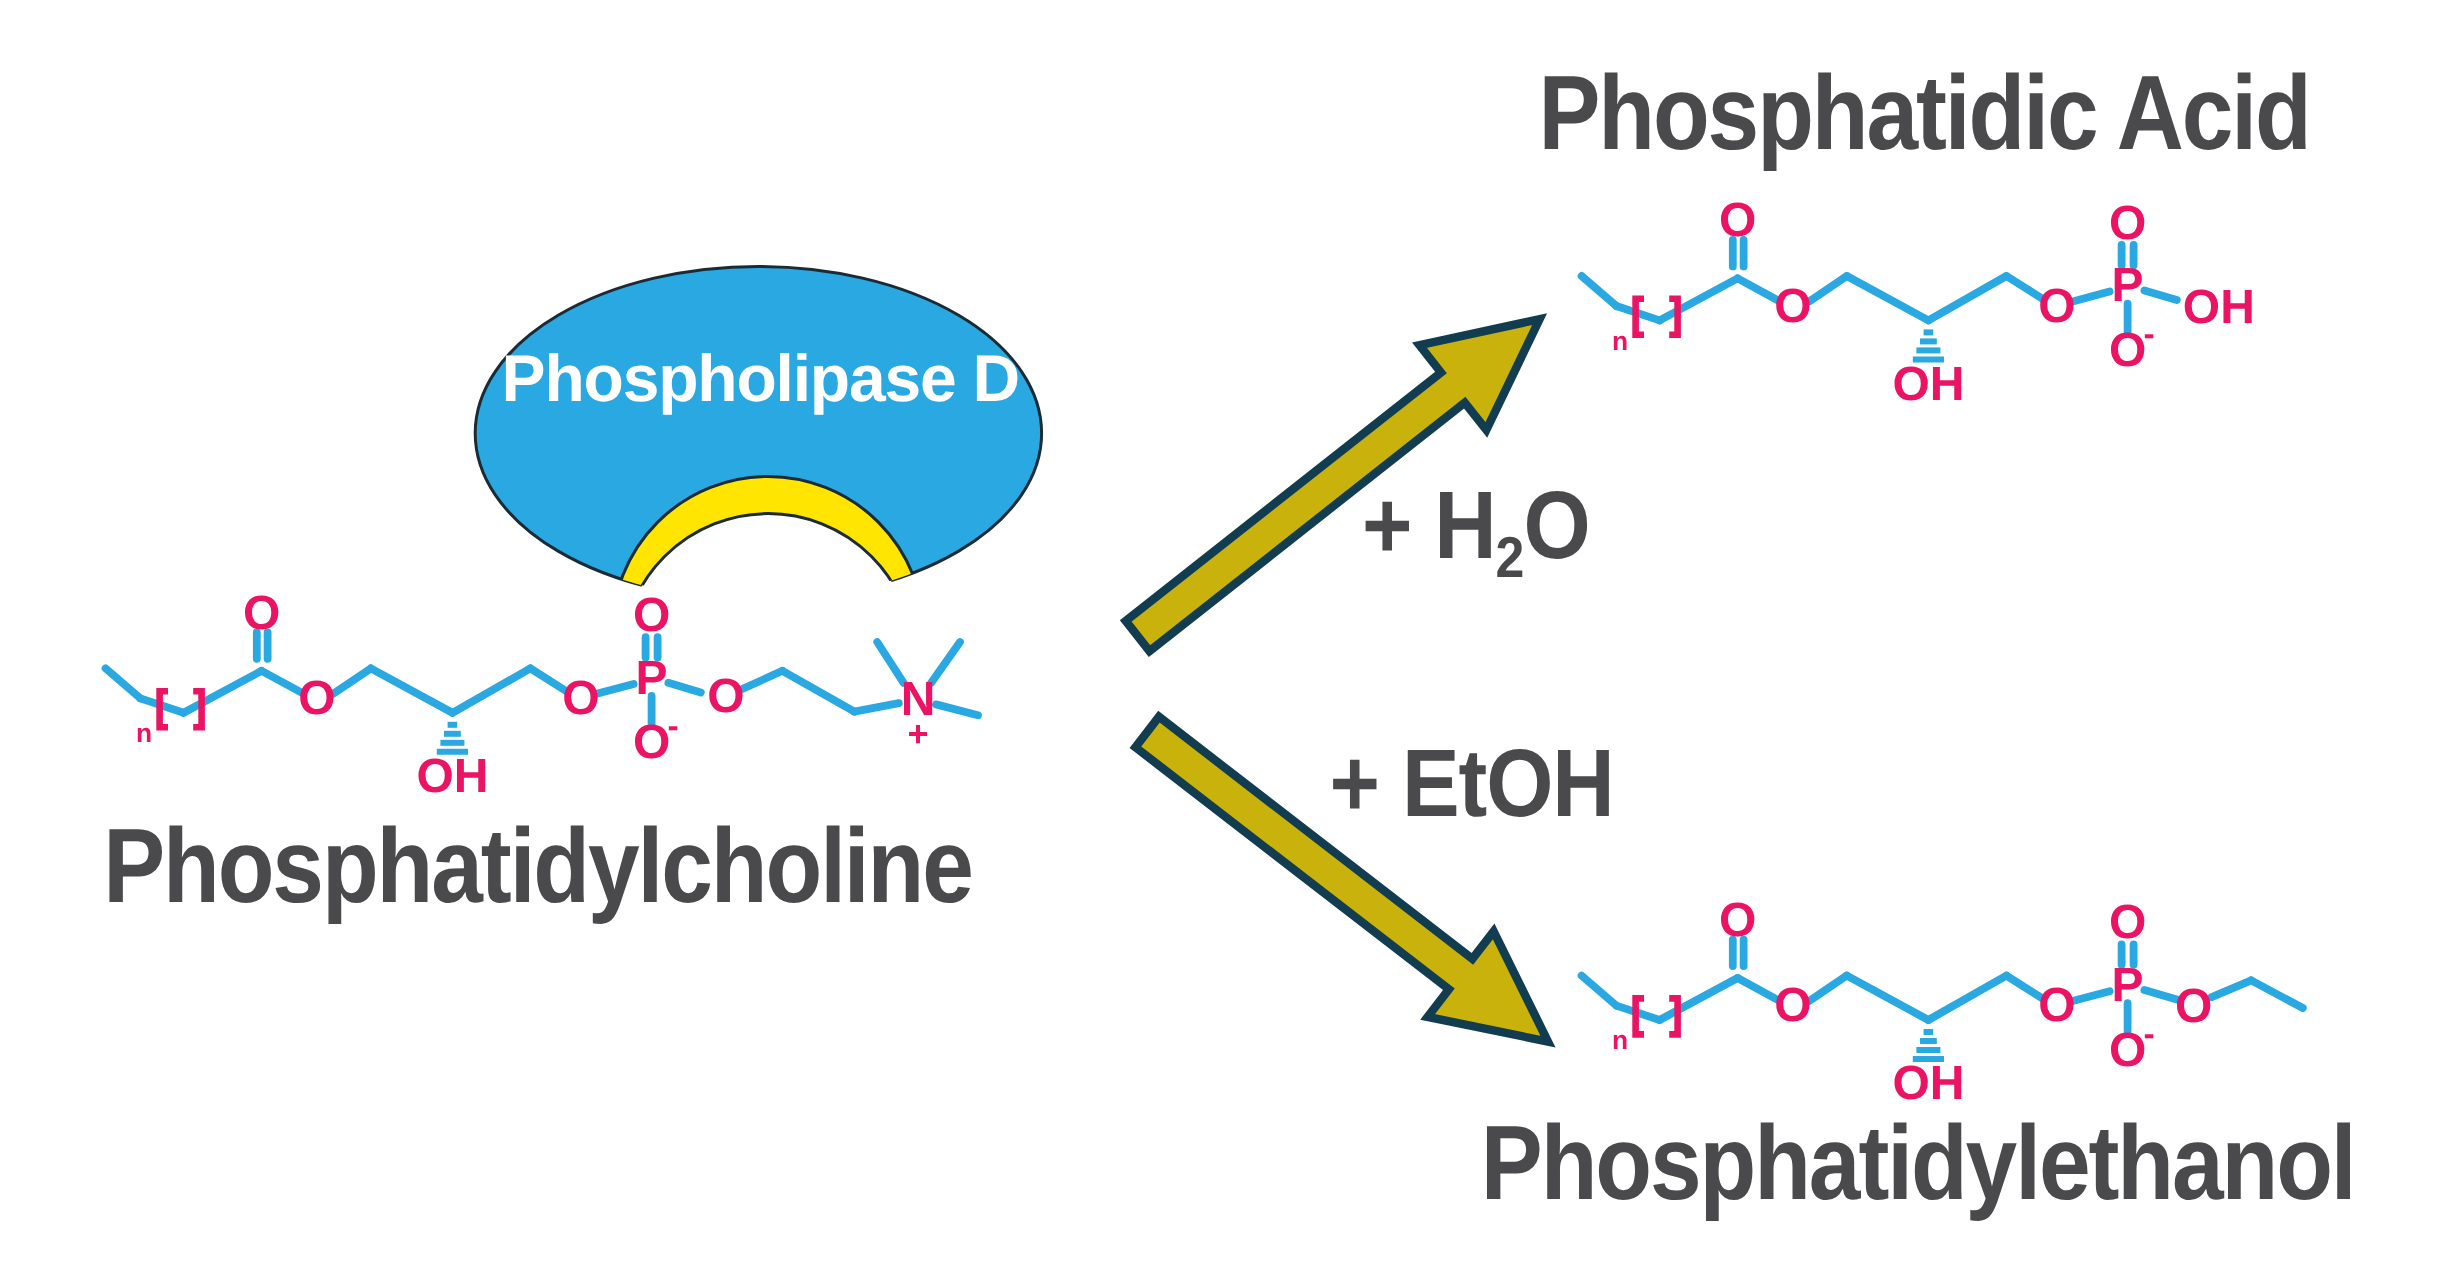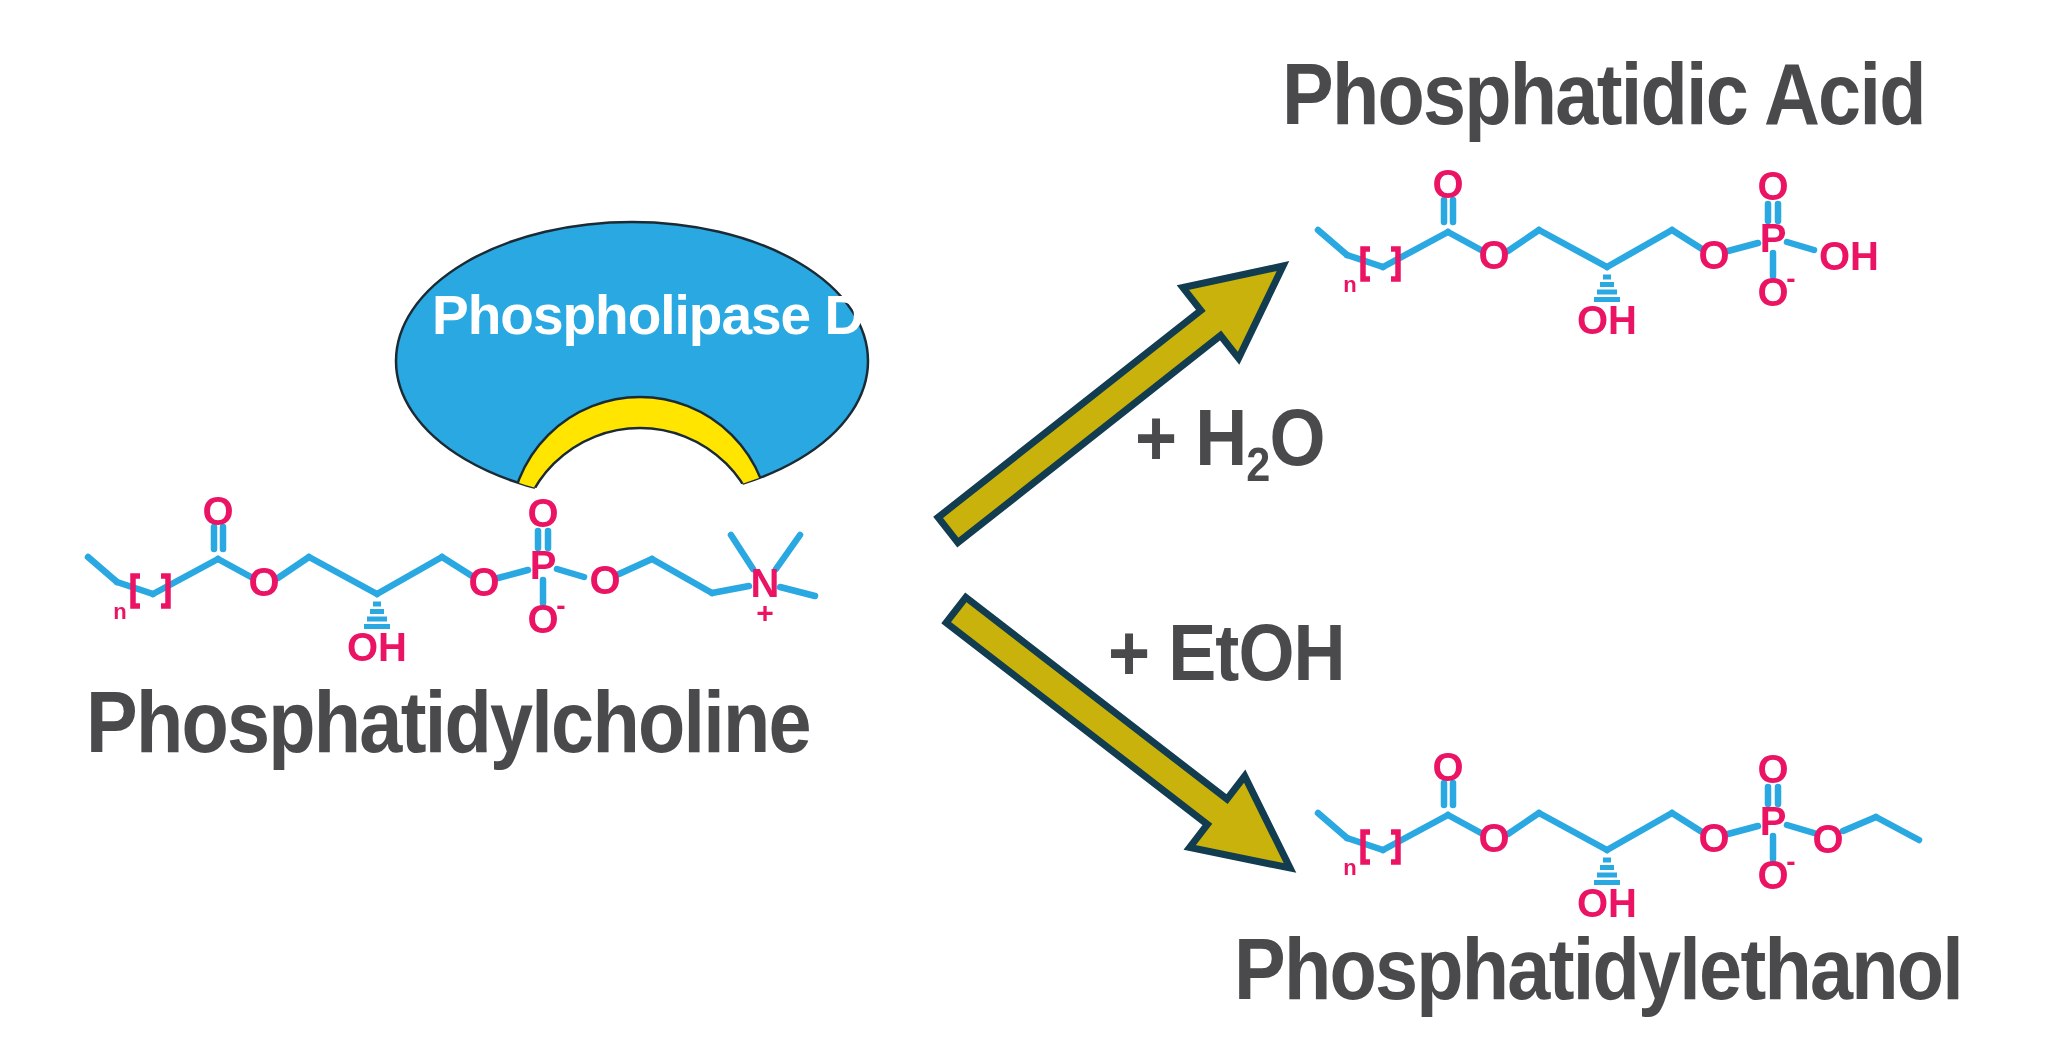--- a/index.html
+++ b/index.html
@@ -4,21 +4,21 @@
 <style>
   html,body{margin:0;padding:0;background:#ffffff;}
   .stage{position:relative;width:2048px;height:1053px;background:#ffffff;overflow:hidden;
          font-family:"Liberation Sans",sans-serif;}
   svg#rx{position:absolute;left:0;top:0;}
   .title{position:absolute;font-weight:bold;color:#4A4A4C;font-size:88px;letter-spacing:-2px;
          line-height:1;white-space:nowrap;transform:scaleX(.88);transform-origin:0 0;}
   .reagent{position:absolute;font-weight:bold;color:#4A4A4C;font-size:80px;letter-spacing:-1px;
            line-height:1;white-space:nowrap;transform:scaleX(.90);transform-origin:0 0;}
   .sub{font-size:48px;position:relative;top:16px;}
-  .enzyme-label{position:absolute;left:432px;top:288px;width:420px;text-align:center;
+  .enzyme-label{position:absolute;left:418px;top:288px;width:420px;text-align:center;
                 color:#ffffff;font-weight:bold;font-size:55px;letter-spacing:-1px;line-height:1;
                 white-space:nowrap;}
 </style>
 </head>
 <body>
 
 <div class="stage">
 
   <svg id="rx" width="2048" height="1053" viewBox="0 0 2048 1053">
       <defs>

